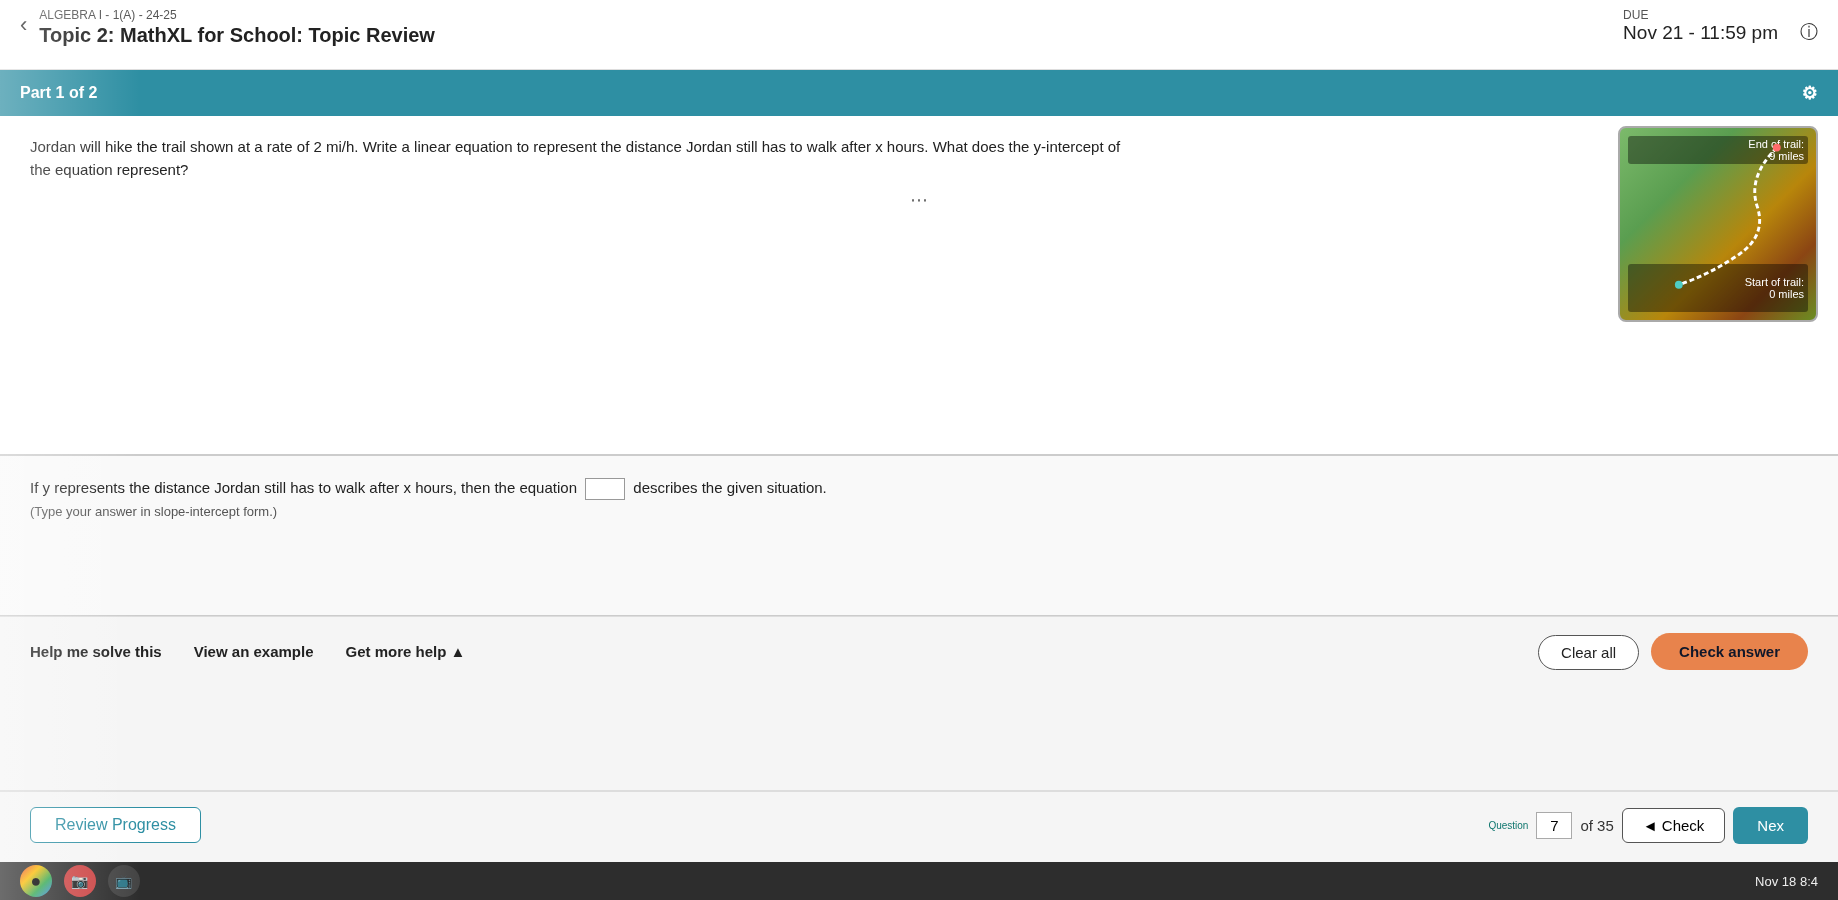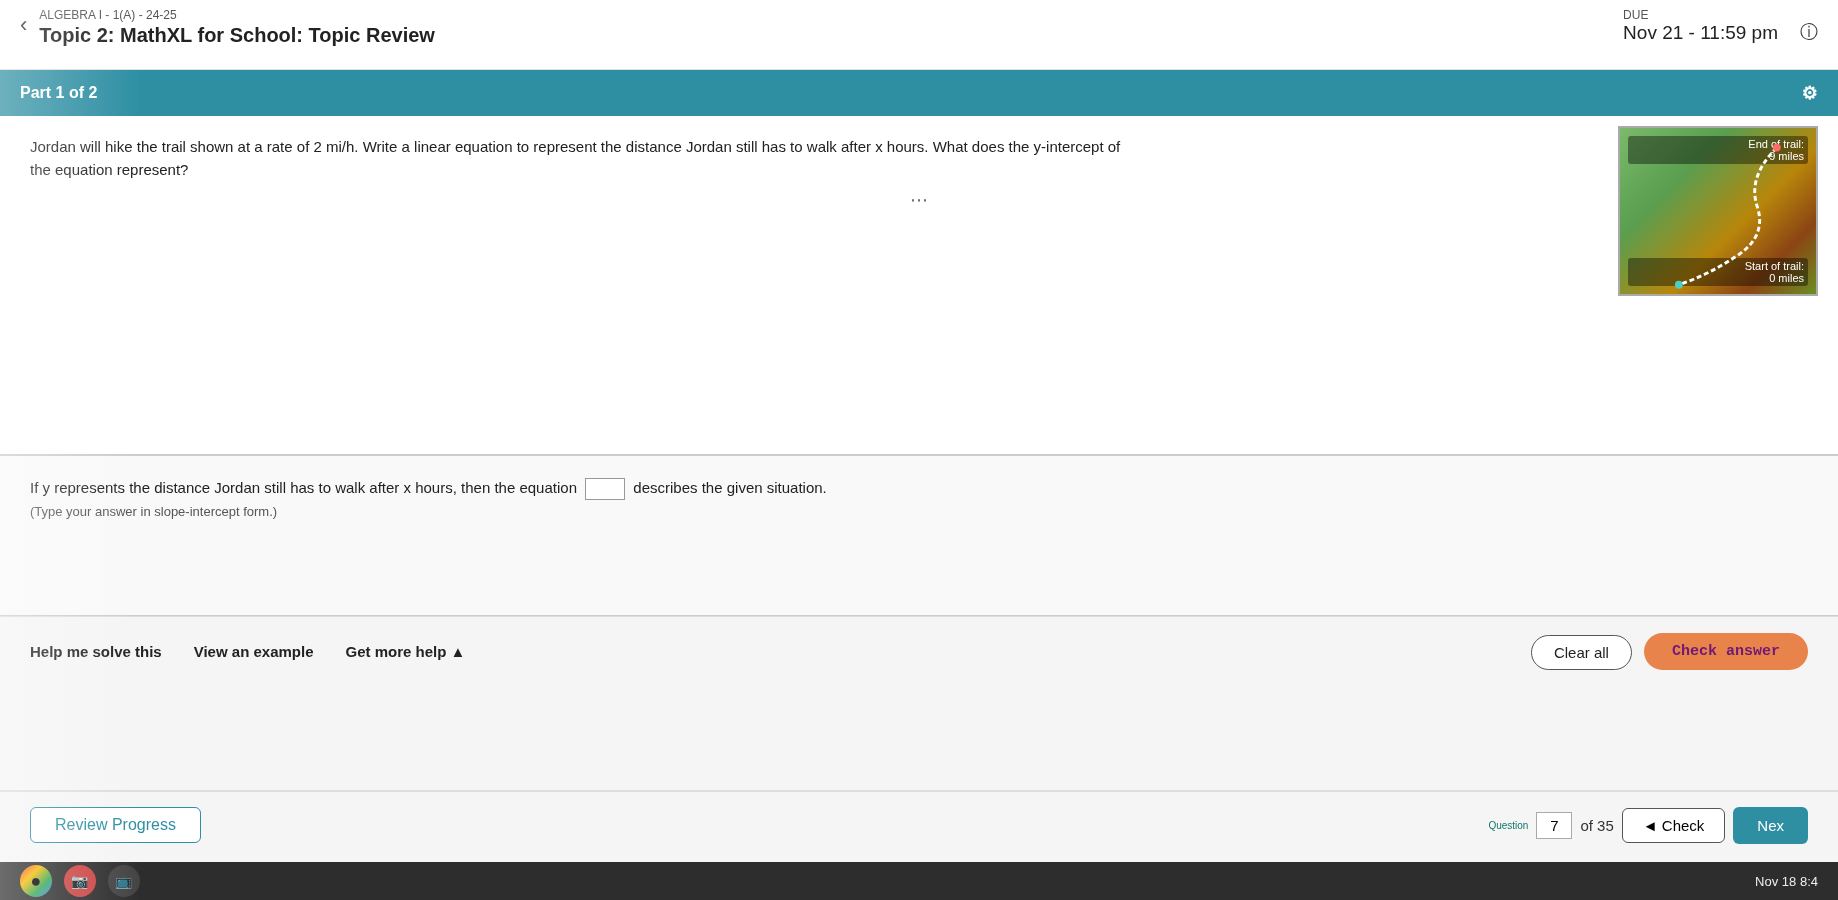--- a/index.html
+++ b/index.html
@@ -107,44 +107,44 @@
       line-height: 1.5;
       max-width: 1100px;
     }
 
     
     .trail-image {
       position: absolute;
       top: 10px;
       right: 20px;
       width: 200px;
-      height: 170px;
+      height: 196px;
       border: 2px solid #aaa;
       background: linear-gradient(135deg, #7cba6b 0%, #5a9e50 30%, #b8860b 60%, #8B4513 80%, #6B8E23 100%);
-      border-radius: 0;
+      border-radius: 8px;
       overflow: hidden;
       display: flex;
       flex-direction: column;
       justify-content: space-between;
       padding: 8px;
     }
     .trail-label-top {
       text-align: right;
       font-size: 11px;
       color: #fff;
       background: rgba(0,0,0,0.4);
       padding: 2px 4px;
       border-radius: 3px;
     }
     .trail-label-bottom {
       text-align: right;
       font-size: 11px;
       color: #fff;
       background: rgba(0,0,0,0.4);
-      padding: 2px 4px;
+      padding: 12px 4px;
       border-radius: 3px;
     }
     .trail-path {
       position: absolute;
       top: 0; left: 0; right: 0; bottom: 0;
     }
 
     
     .answer-area {
       background: #f9f9f9;
@@ -202,28 +202,27 @@
       border: 1.5px solid #555;
       background: #fff;
       padding: 8px 22px;
       border-radius: 20px;
       font-size: 15px;
       cursor: pointer;
       color: #222;
     }
     .check-answer-btn {
       background: #e8834c;
-      color: #701a75;
+      color: #0f172a;
       border: none;
       padding: 10px 28px;
       border-radius: 20px;
       font-size: 15px;
       font-weight: 600;
       cursor: pointer;
-      font-family: Liberation Mono, monospace;
     }
 
     
     .bottom-bar {
       background: #f5f5f5;
       padding: 12px 30px;
       display: flex;
       align-items: center;
       justify-content: space-between;
       border-top: 2px solid #ddd;

